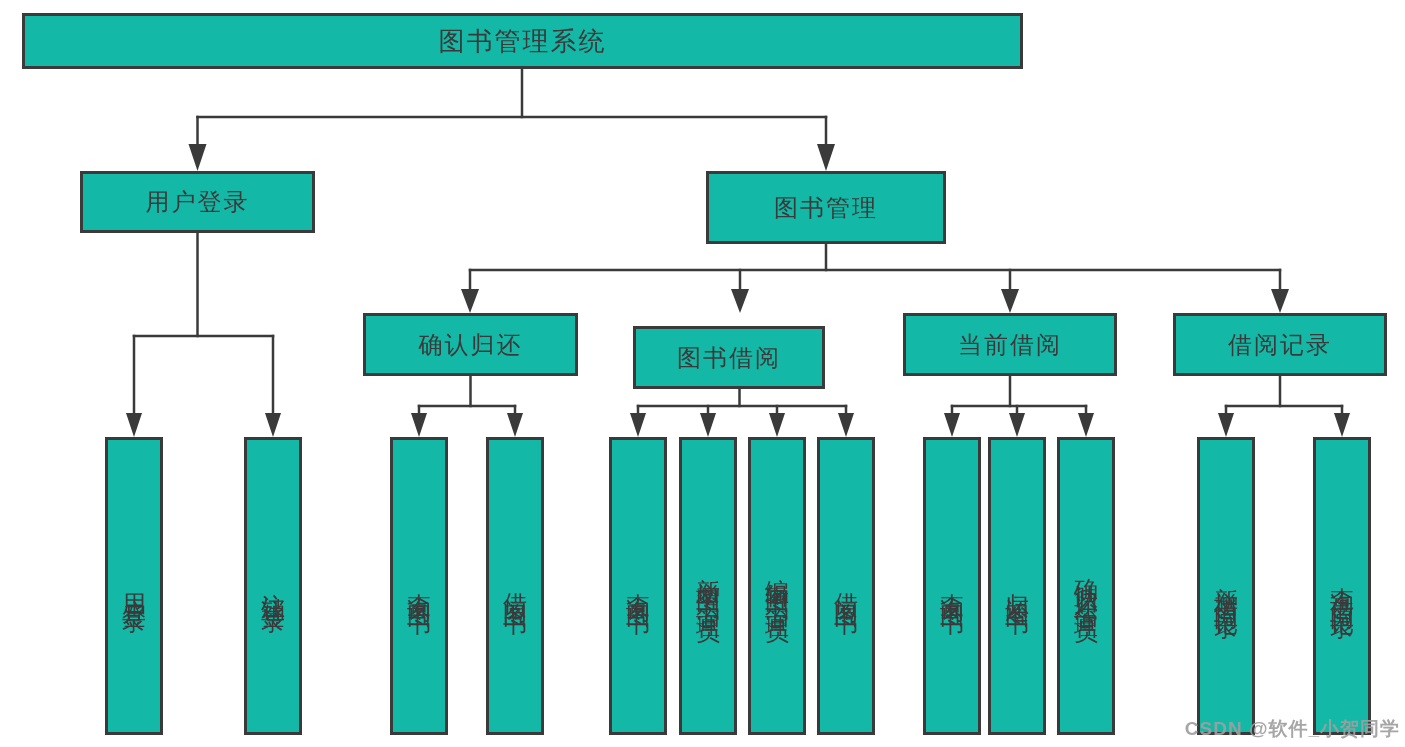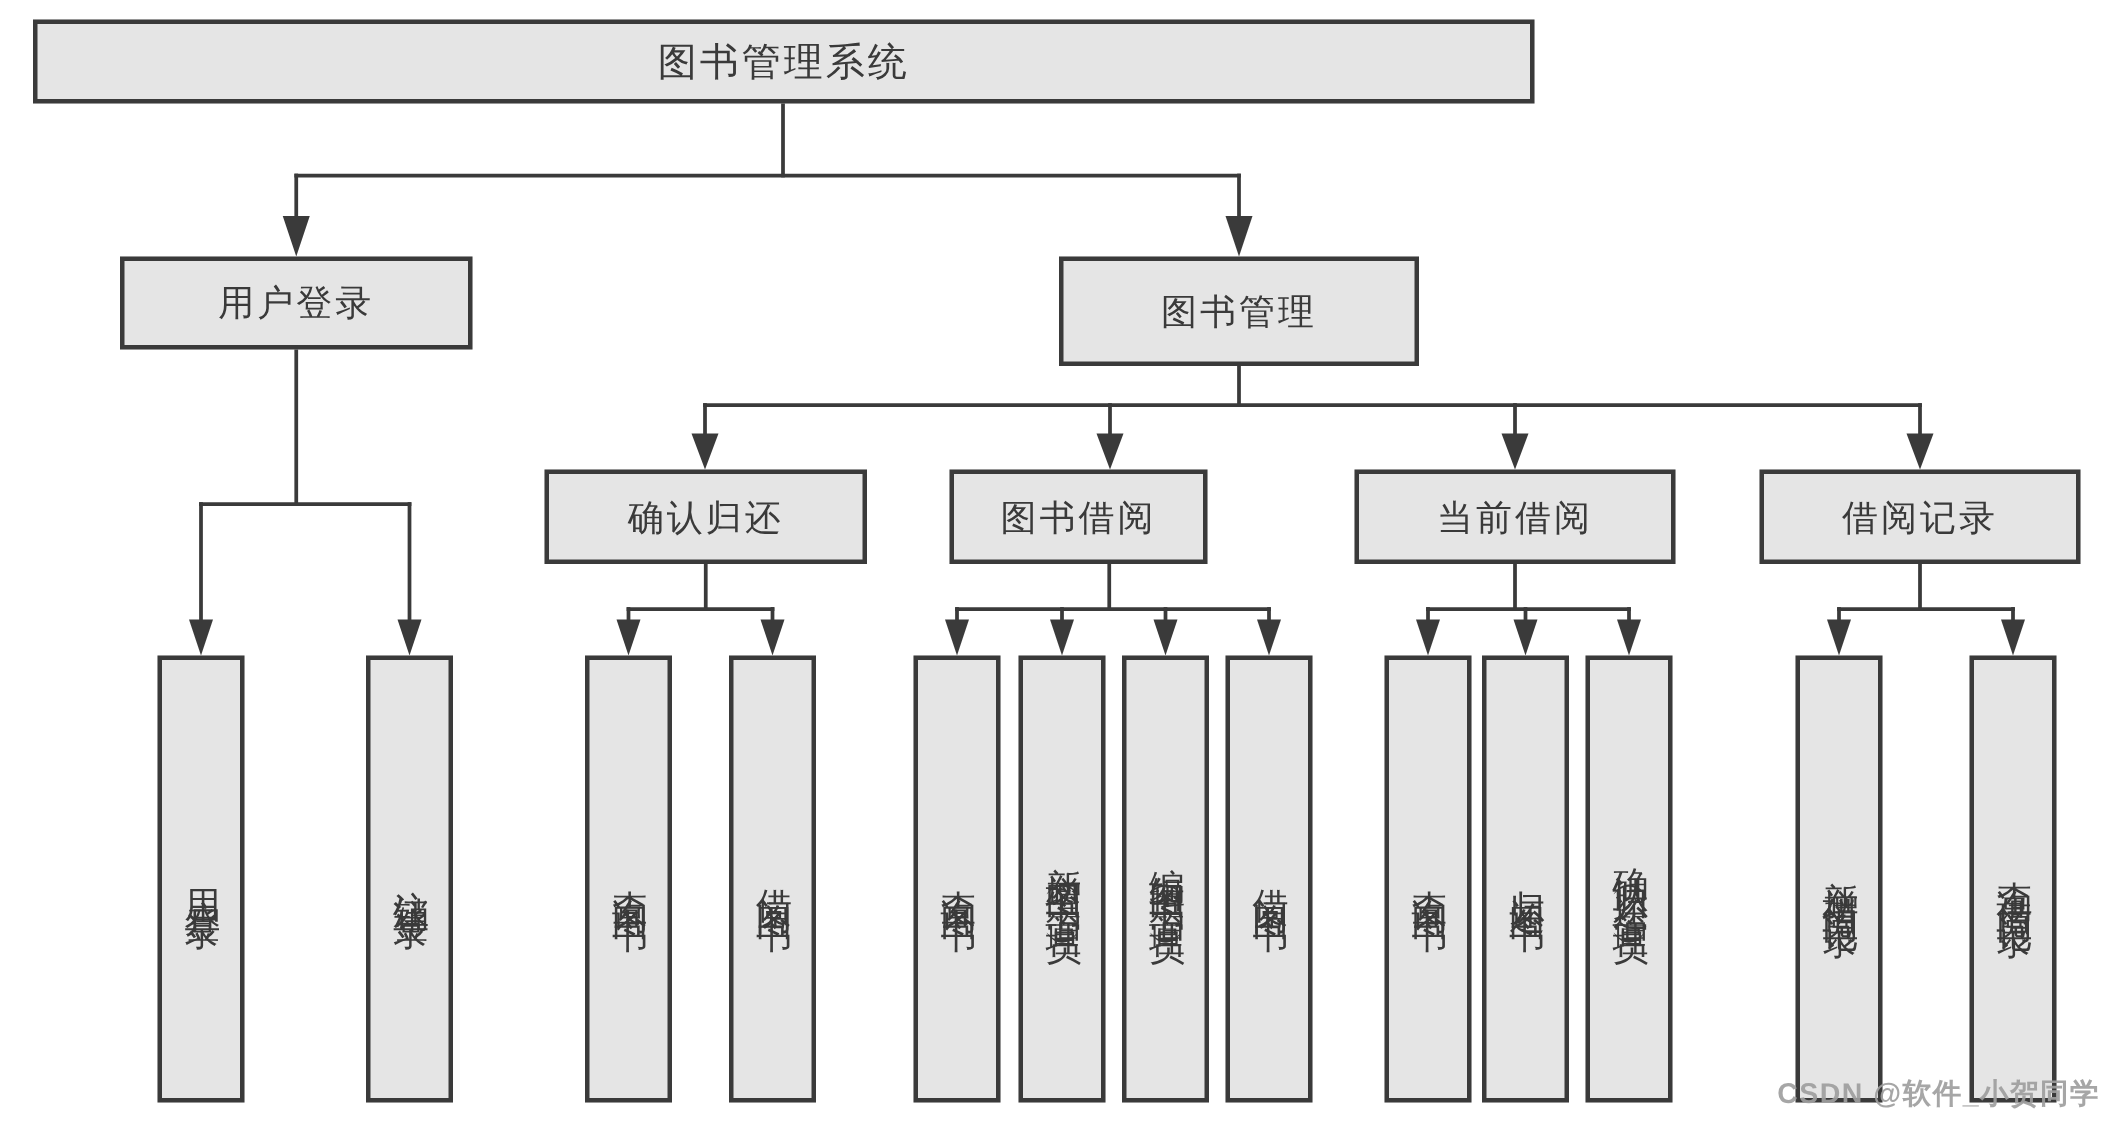--- a/index.html
+++ b/index.html
@@ -18,21 +18,21 @@
   .connectors {
     position: absolute;
     left: 0;
     top: 0;
     width: 1405px;
     height: 747px;
   }
   .node {
     position: absolute;
     box-sizing: border-box;
-    background: #e5e5e5;
+    background: #14b8a6;
     border: 3px solid #3a3a3a;
     display: flex;
     align-items: center;
     justify-content: center;
     color: #3a3a3a;
   }
   .hlabel {
     font-size: 24px;
     letter-spacing: 2px;
     white-space: nowrap;
@@ -146,21 +146,21 @@
   <div class="node" style="left:80px;top:171px;width:235px;height:62px">
     <span class="hlabel">用户登录</span>
   </div>
   <div class="node" style="left:706px;top:171px;width:240px;height:73px">
     <span class="hlabel">图书管理</span>
   </div>
 
   <div class="node" style="left:363px;top:313px;width:215px;height:63px">
     <span class="hlabel">确认归还</span>
   </div>
-  <div class="node" style="left:633px;top:313px;width:172px;height:63px">
+  <div class="node" style="left:633px;top:326px;width:192px;height:63px">
     <span class="hlabel">图书借阅</span>
   </div>
   <div class="node" style="left:903px;top:313px;width:214px;height:63px">
     <span class="hlabel">当前借阅</span>
   </div>
   <div class="node" style="left:1173px;top:313px;width:214px;height:63px">
     <span class="hlabel">借阅记录</span>
   </div>
 
   <div class="node leaf" style="left:105px">

